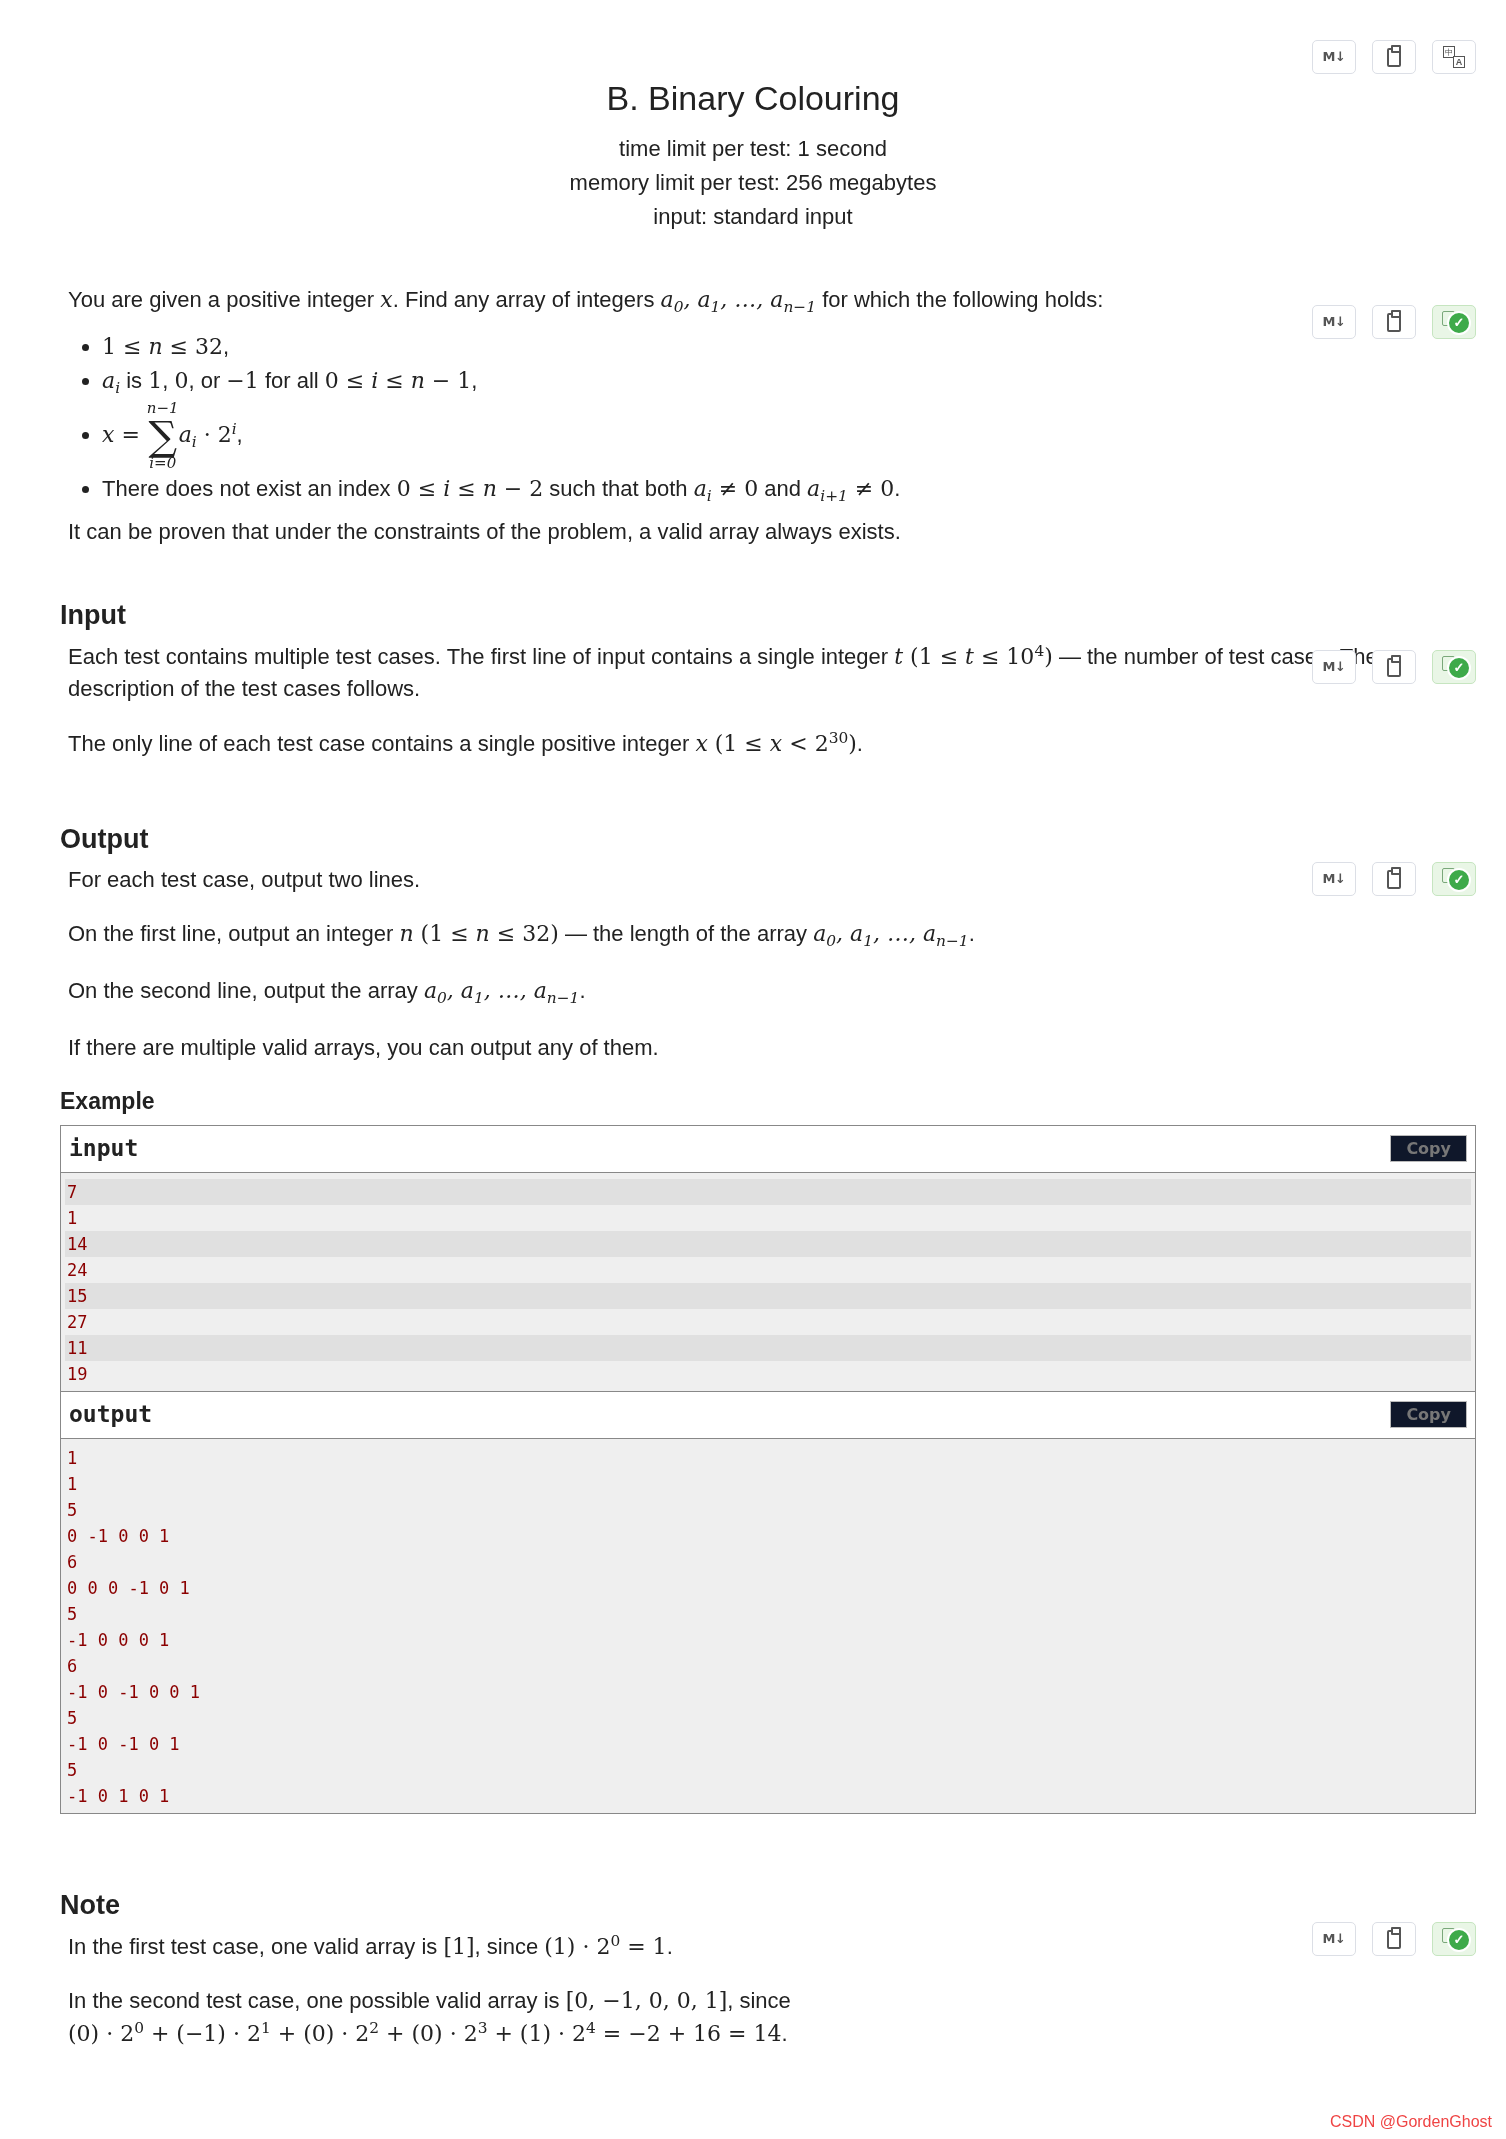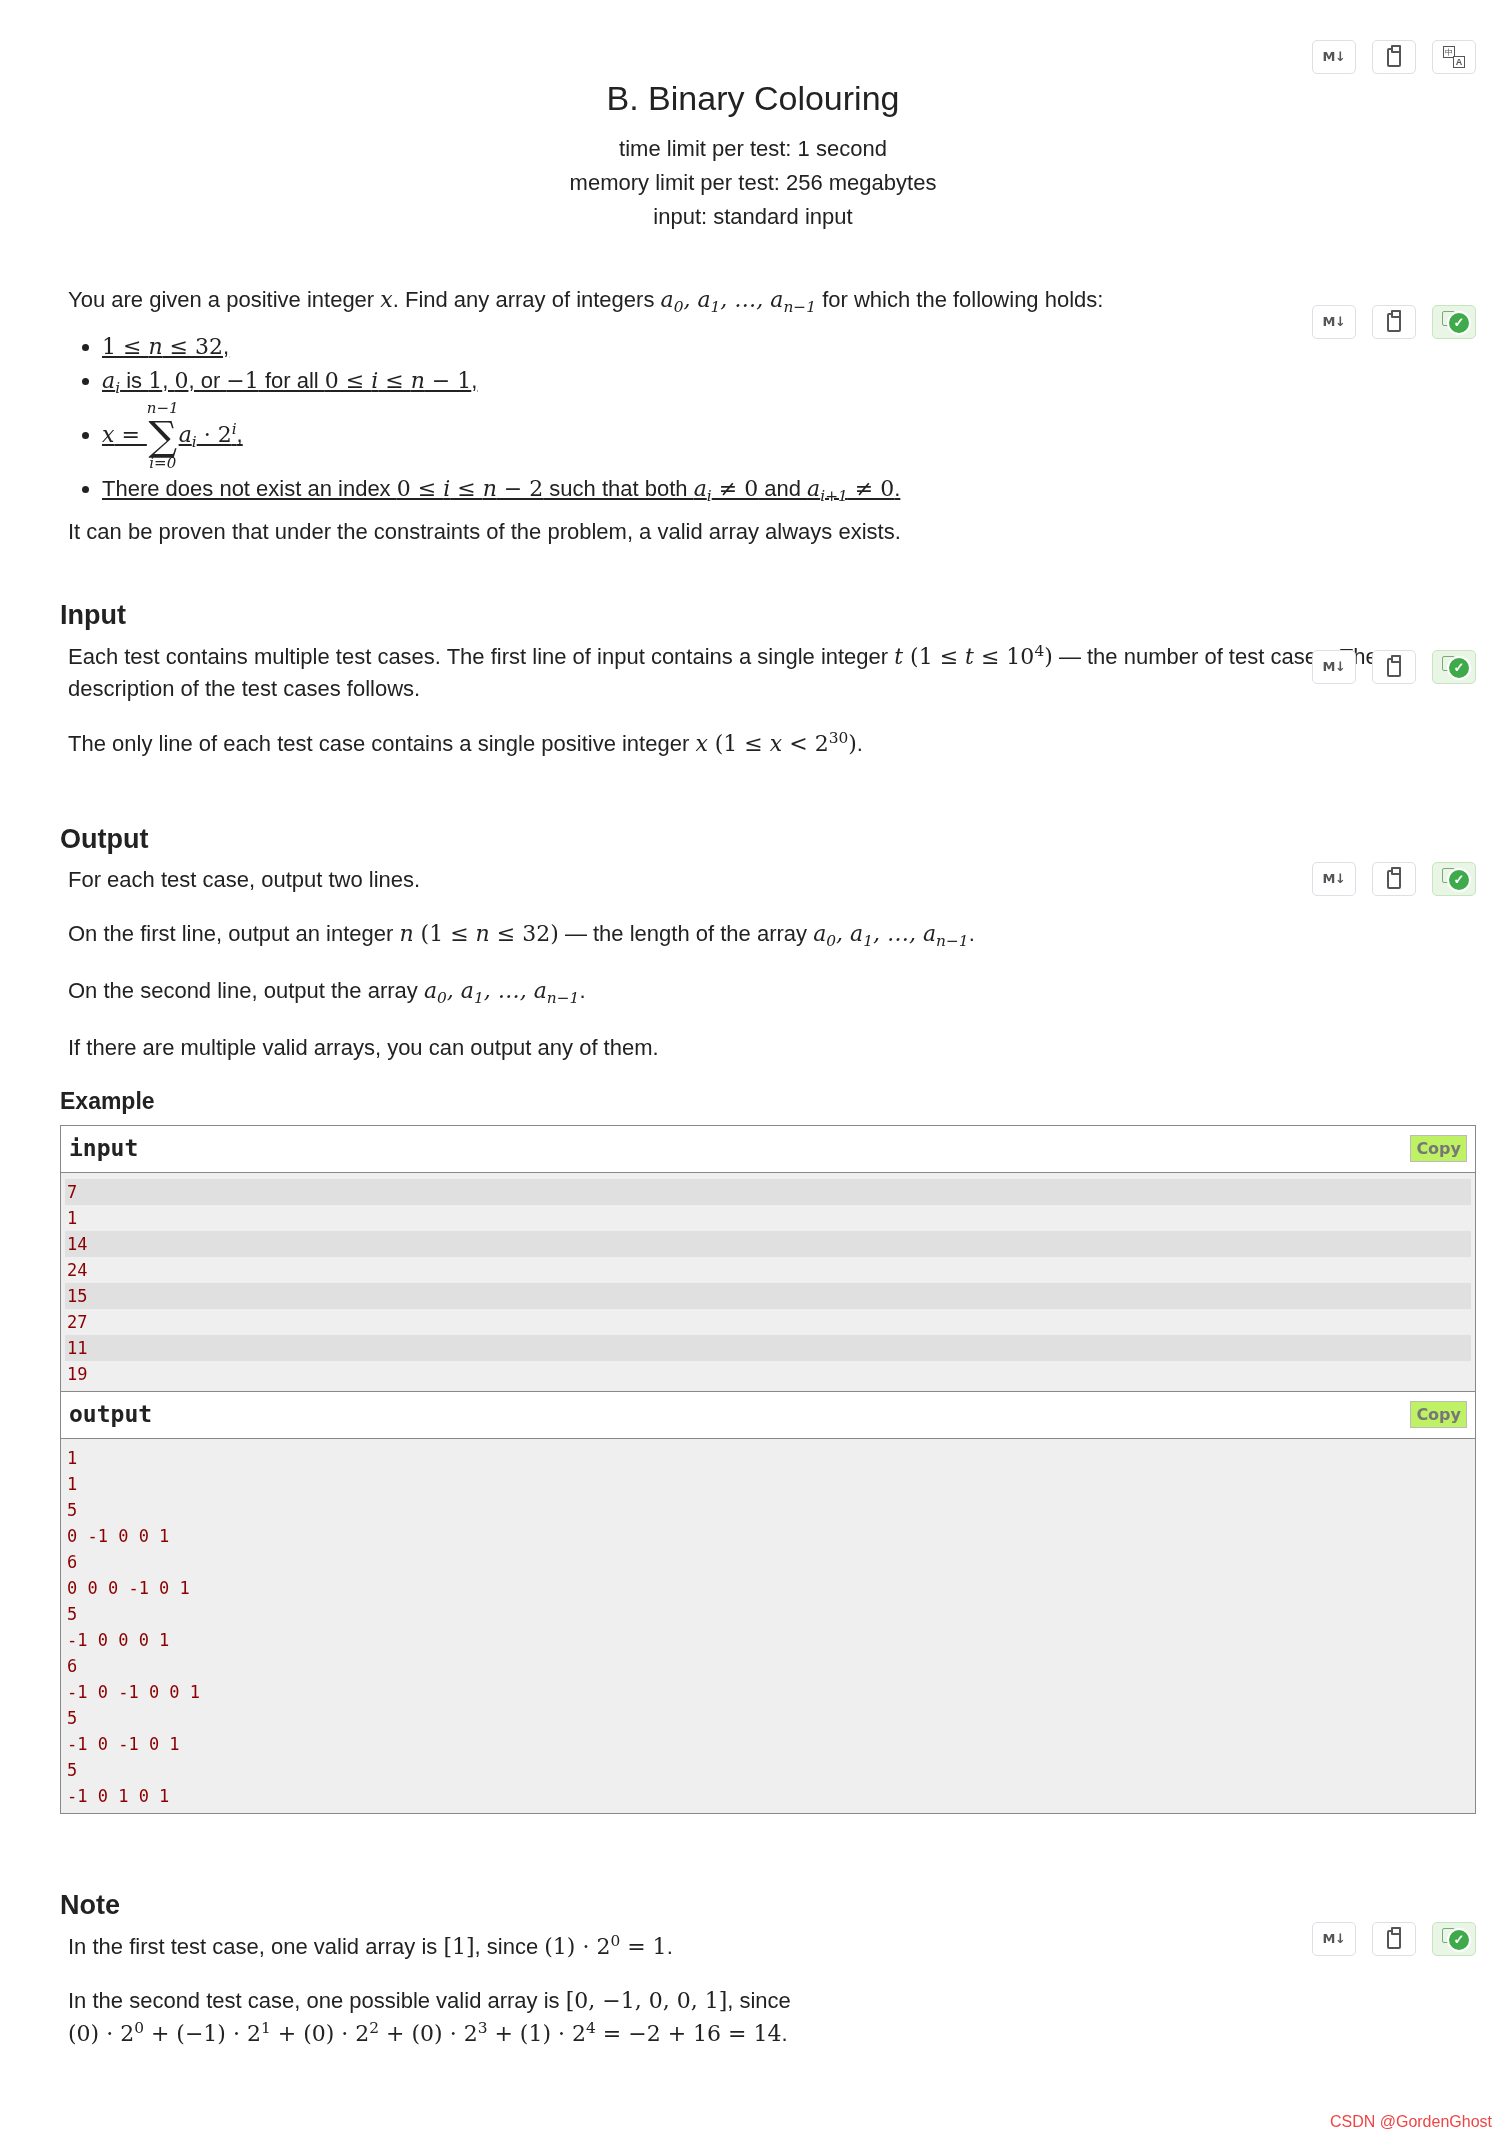--- a/index.html
+++ b/index.html
@@ -29,32 +29,32 @@
   .header { text-align: center; padding-top: 76px; }
   .title { font-size: 34px; line-height: 44px; color: #222; margin-bottom: 12px; }
   .meta { font-size: 22px; line-height: 34px; color: #222; }
 
   .math { font-family: "DejaVu Serif", serif; font-style: italic; }
   .mrm { font-family: "DejaVu Serif", serif; }
   sub, sup { font-size: 70%; }
 
   p { margin: 8px; }
   .para { margin-bottom: 22px; }
-  ul { margin: 12px 0 7px 0; padding-left: 42px; text-decoration: underline; }
+  ul { margin: 12px 0 7px 0; padding-left: 42px; }
   li { margin: 2px 0; }
   .section-title { font-size: 27px; font-weight: bold; line-height: 34px; margin: 0; }
   .sum { display: inline-flex; flex-direction: column; align-items: center; vertical-align: middle; line-height: 1; font-family: "DejaVu Serif", serif; }
   .sum .lim { font-size: 15px; font-style: italic; }
   .sum .sig { font-size: 40px; line-height: 40px; }
 
   .example-title { font-size: 23px; font-weight: bold; margin: 0 0 6px 0; }
   .sample { border: 1px solid #888; width: 1414px; }
   .sample-head { height: 46px; border-bottom: 1px solid #888; display: flex; align-items: center; justify-content: space-between; padding: 0 8px; background: #fff; }
   .sample-head .lbl { font-family: "DejaVu Sans Mono", monospace; font-weight: bold; font-size: 23px; color: #222; }
-  .copy-btn { border: 1px solid #bbb; font-family: "DejaVu Sans", sans-serif; font-size: 16px; color: #777; font-weight: bold; padding: 1px 5px; background: #bef264; cursor: pointer; }
+  .copy-btn { border: 1px solid #bbb; font-family: "DejaVu Sans", sans-serif; font-size: 16px; color: #777; font-weight: bold; padding: 1px 15px; background: #0f172a; cursor: pointer; }
   .sample-body { background: #efefef; padding: 6px 4px 4px 4px; }
   .line { font-family: "DejaVu Sans Mono", monospace; font-size: 17px; line-height: 26px; color: #8b0000; padding-left: 2px; height: 26px; }
   .striped .line:nth-child(odd) { background: #e0e0e0; }
   .sample + .sample { border-top: none; }
 
   .watermark { position: absolute; right: 14px; bottom: 6px; font-size: 16px; color: #ef4444; }
 </style>
 </head>
 <body>
 

